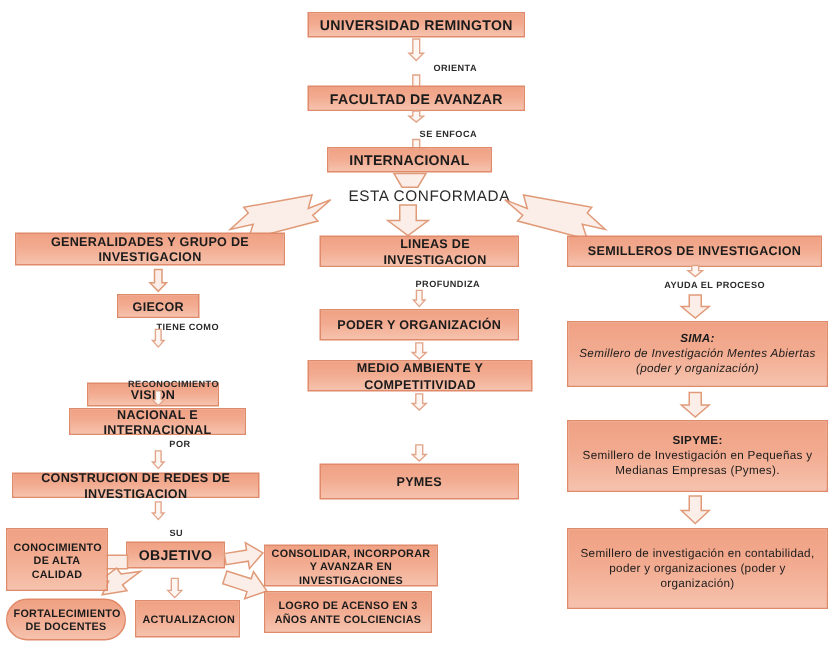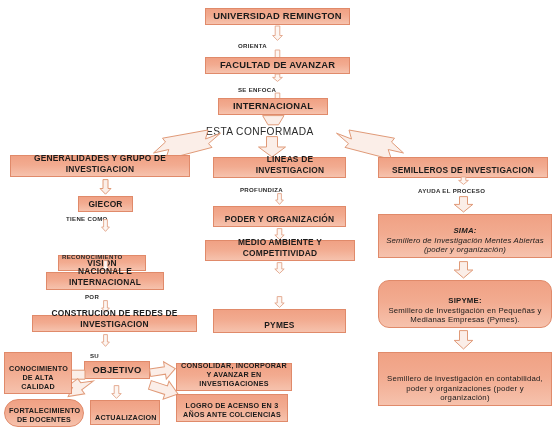--- a/index.html
+++ b/index.html
@@ -15,40 +15,40 @@
     overflow:hidden;
   }
   
   .box{
     position:absolute;
     box-sizing:border-box;
     border:1px solid #e08a6a;
     background:linear-gradient(180deg,#f0a184 0%,#f2ab90 45%,#f6c2ad 100%);
     color:#1b1b1b;
     display:flex;
-    align-items:flex-end;
+    align-items:center;
     justify-content:center;
     text-align:center;
     line-height:1.25;
     letter-spacing:.2px;
     padding:2px 4px;
   }
   .box span{display:block;width:100%;}
   .b-cap{font-weight:600;}
   .b-bold{font-weight:700;}
   .sm{font-size:7.2px;}
   .ms{font-size:7.8px;}
   .md{font-size:8.4px;}
   .lg{font-size:9.4px;}
 
   
   .cap{
     position:absolute;
     color:#2b2b2b;
-    text-align:left;
+    text-align:right;
     white-space:nowrap;
     font-weight:600;
     letter-spacing:.3px;
   }
   .cap.tiny{font-size:6.1px;}
   .cap.big{font-size:10.2px;font-weight:500;letter-spacing:.4px;}
 
   
   .arw{position:absolute;}
   .arw svg{display:block;overflow:visible;}
@@ -182,21 +182,21 @@
   <div class="cap tiny" style="left:85px;top:293px;width:42px;">
     <span>POR</span>
   </div>
 
   <div class="arw thin" style="left:101px;top:300px;">
     <svg width="9" height="13" viewBox="0 0 9 13">
         <path d="M2.6 0.6 H6.4 V8 H8.4 L4.5 12.4 L0.6 8 H2.6 Z"></path>
       </svg>
   </div>
 
-  <div class="box md b-cap" style="left:32px;top:315px;width:165px;height:17px;">
+  <div class="box md b-cap" style="left:8px;top:315px;width:165px;height:17px;">
     <span>CONSTRUCION DE REDES DE INVESTIGACION</span>
   </div>
 
   <div class="arw thin" style="left:101px;top:334px;">
     <svg width="9" height="13" viewBox="0 0 9 13">
         <path d="M2.6 0.6 H6.4 V8 H8.4 L4.5 12.4 L0.6 8 H2.6 Z"></path>
       </svg>
   </div>
 
   <div class="cap tiny" style="left:90px;top:352px;width:32px;">
@@ -327,21 +327,21 @@
       <b>SIMA:</b><span> Semillero de Investigación Mentes Abiertas  (poder  y organización)</span>
     </span>
   </div>
 
   <div class="arw" style="left:453px;top:261px;">
     <svg width="21" height="18" viewBox="0 0 21 18">
         <path d="M6.5 0.6 H14.5 V9 H19.8 L10.5 17 L1.2 9 H6.5 Z"></path>
       </svg>
   </div>
 
-  <div class="box ms" style="left:378px;top:280px;width:174px;height:48px;border-radius:11px;">
+  <div class="box ms" style="left:378px;top:280px;width:174px;height:48px;">
     <span>
       <b>SIPYME:</b><span> Semillero de Investigación en Pequeñas y Medianas Empresas (Pymes).</span>
     </span>
   </div>
 
   <div class="arw" style="left:453px;top:330px;">
     <svg width="21" height="20" viewBox="0 0 21 20">
         <path d="M6.5 0.6 H14.5 V10.4 H19.8 L10.5 19 L1.2 10.4 H6.5 Z"></path>
       </svg>
   </div>

